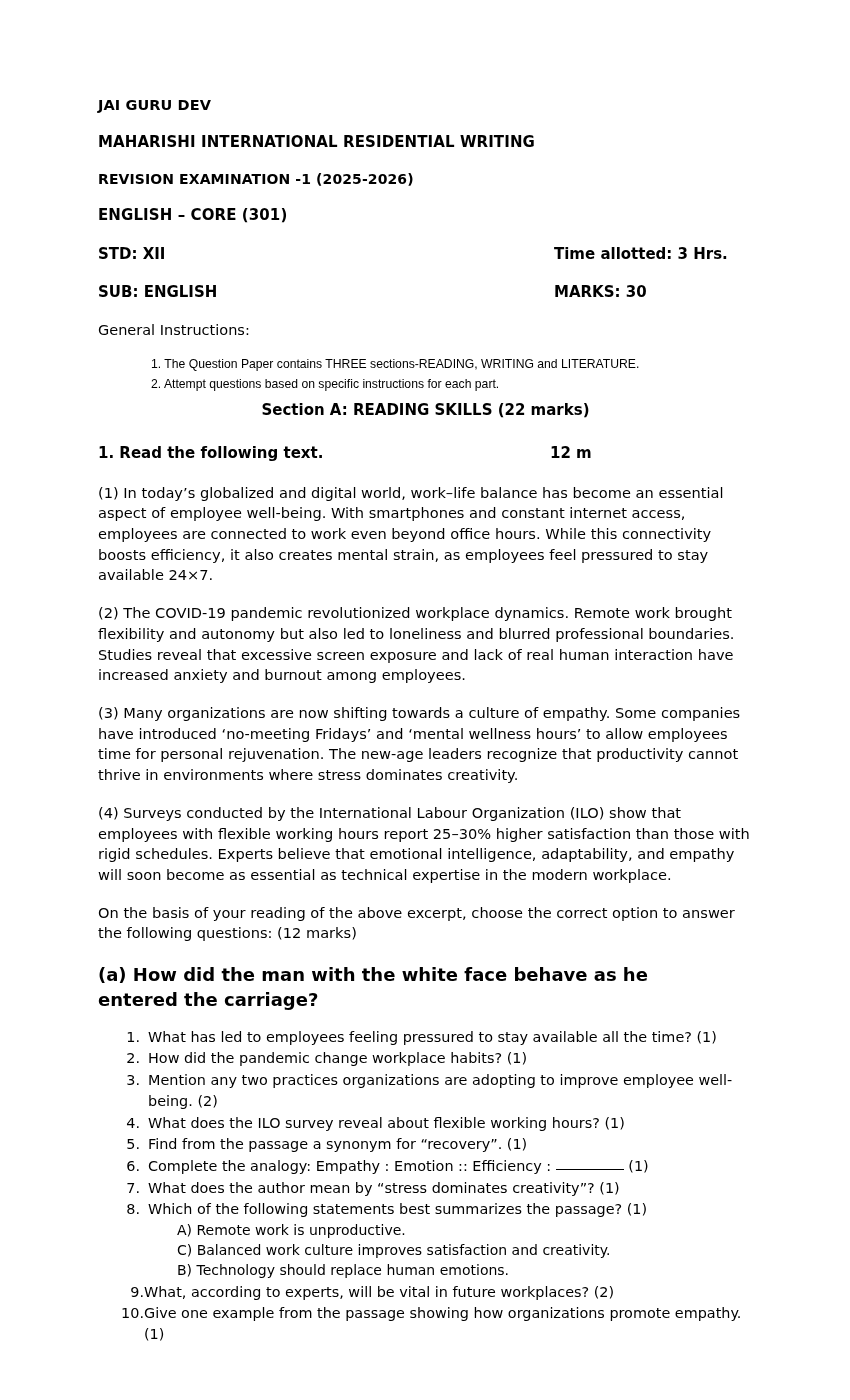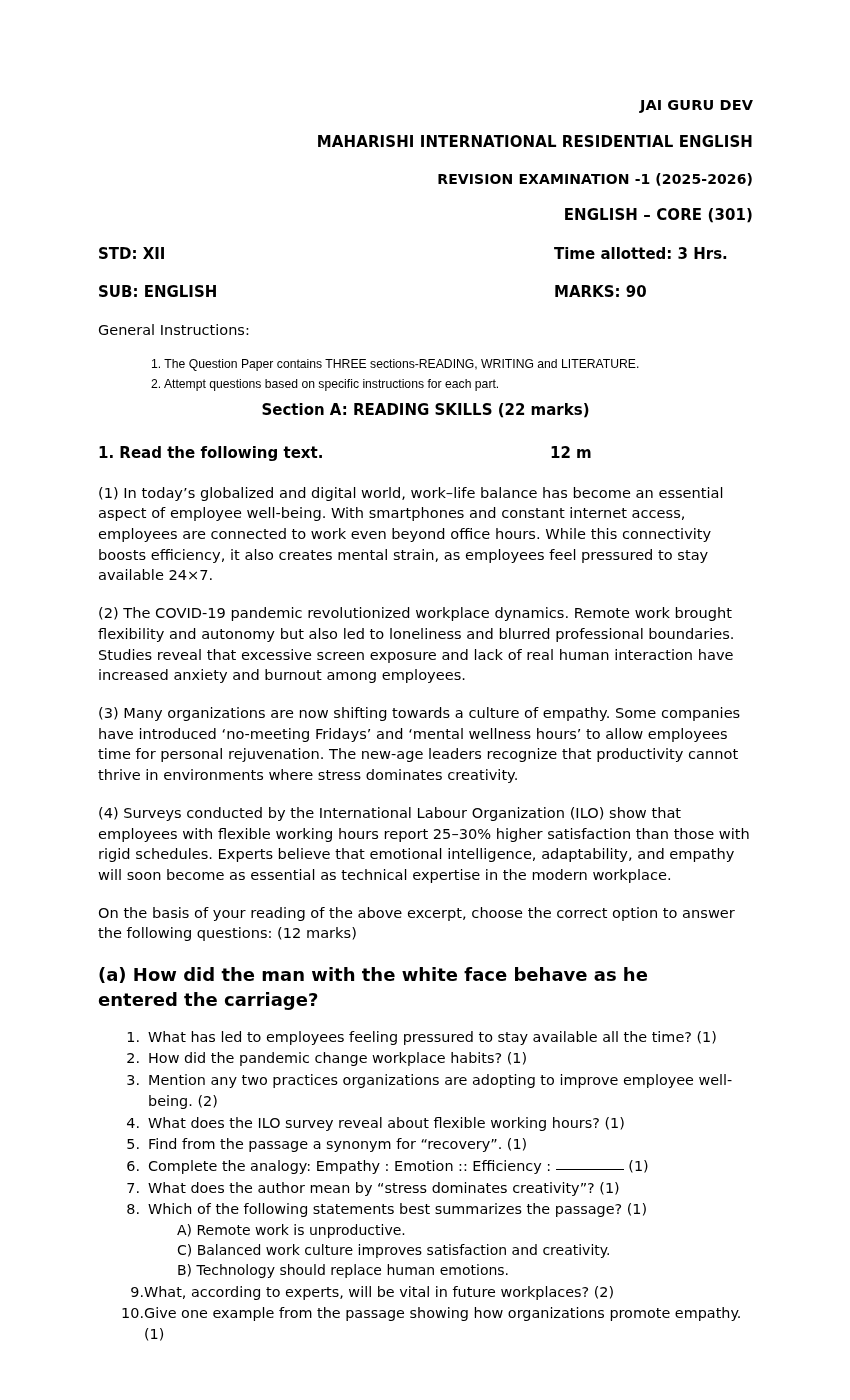--- a/index.html
+++ b/index.html
@@ -18,21 +18,21 @@
     position: relative;
     width: 850px;
     height: 1400px;
     box-sizing: border-box;
     padding: 98px 97px 0 98px;
     background: #ffffff;
   }
 
   
   .doc-heading {
-    text-align: right;
+    text-align: left;
     font-weight: bold;
     font-size: 14.5px;
     line-height: 1;
   }
   .doc-heading .hline {
     margin-bottom: 22px;
     letter-spacing: 0.1px;
   }
   .doc-heading .hline:last-child { margin-bottom: 0; }
   .h-school { font-size: 15px; }
@@ -148,33 +148,33 @@
     vertical-align: 1px;
   }
 </style>
 </head>
 <body>
 
 <div class="page">
 
   <div class="doc-heading">
     <div class="hline h-invocation">JAI GURU DEV</div>
-    <div class="hline h-school">MAHARISHI INTERNATIONAL RESIDENTIAL ENGLISH</div>
+    <div class="hline h-school">MAHARISHI INTERNATIONAL RESIDENTIAL WRITING</div>
     <div class="hline h-exam">REVISION EXAMINATION -1 (2025-2026)</div>
     <div class="hline h-subject">ENGLISH – CORE (301)</div>
   </div>
 
   <div class="meta-block">
     <div class="meta-row">
       <div class="meta-left">STD: XII</div>
       <div class="meta-right">Time allotted: 3 Hrs.</div>
     </div>
     <div class="meta-row">
       <div class="meta-left">SUB: ENGLISH</div>
-      <div class="meta-right">MARKS: 90</div>
+      <div class="meta-right">MARKS: 30</div>
     </div>
   </div>
 
   <div class="gen-instr-label">General Instructions:</div>
 
   <ol class="instr-list">
     <li>1. The Question Paper contains THREE sections-READING, WRITING and LITERATURE.</li>
     <li>2. Attempt questions based on specific instructions for each part.</li>
   </ol>
 

